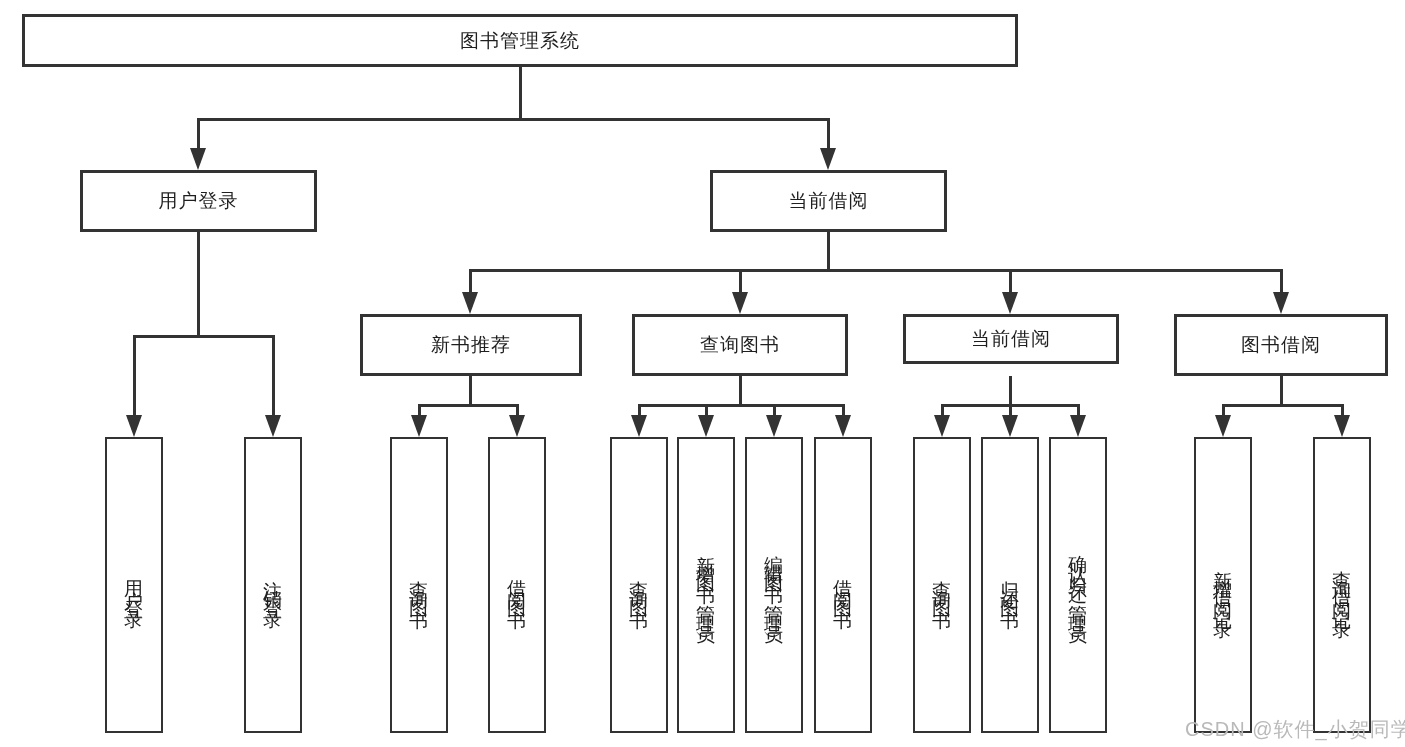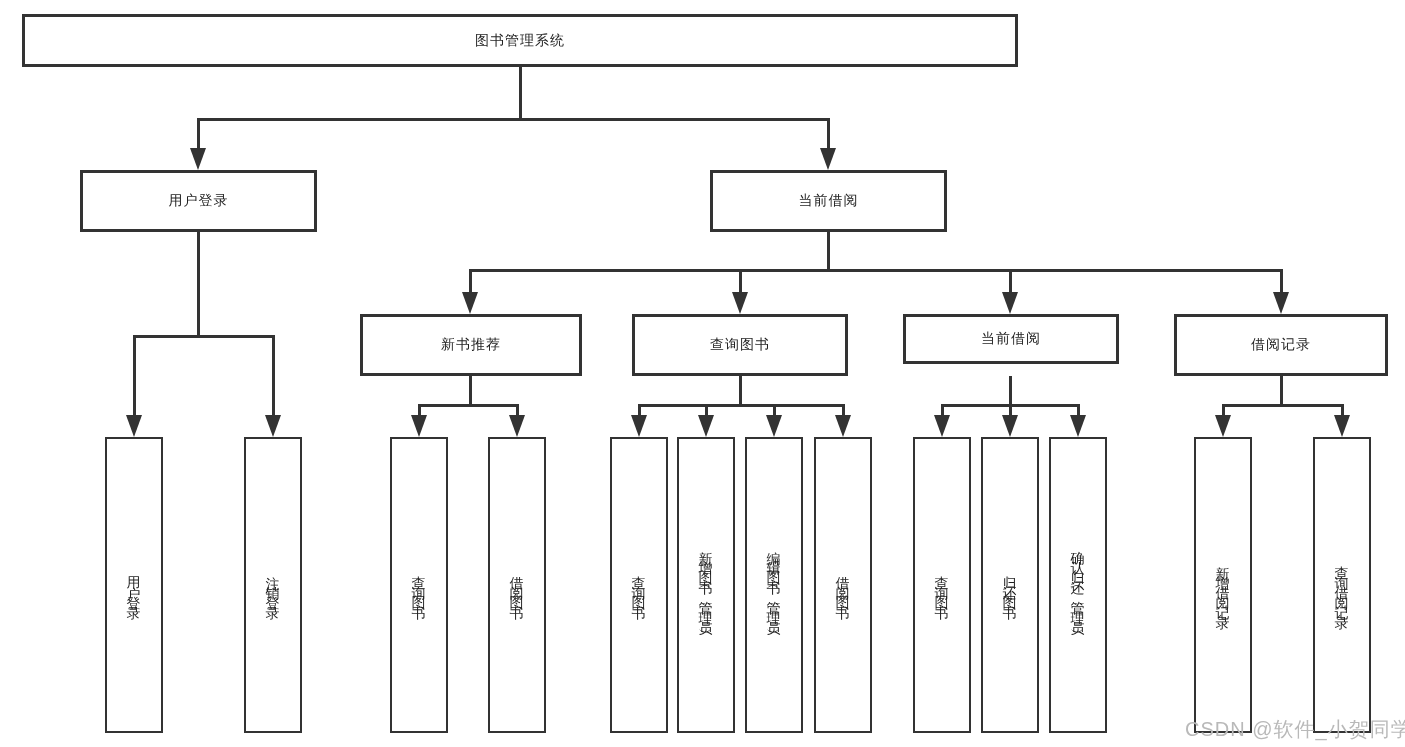--- a/index.html
+++ b/index.html
@@ -12,21 +12,21 @@
   }
   .node{
     position:absolute;
     box-sizing:border-box;
     border:3px solid #333;
     background:#fff;
     display:flex;
     align-items:center;
     justify-content:center;
     color:#1f1f1f;
-    font-size:14px;
+    font-size:19px;
     letter-spacing:1px;
     z-index:2;
   }
   .leaf{
     border-width:2.5px;
   }
   .vtext{
     writing-mode:vertical-rl;
     text-orientation:mixed;
     letter-spacing:10px;
@@ -97,21 +97,21 @@
   <div class="node" style="left:360px;top:314px;width:222px;height:62px;">
     <span>新书推荐</span>
   </div>
   <div class="node" style="left:632px;top:314px;width:216px;height:62px;">
     <span>查询图书</span>
   </div>
   <div class="node" style="left:903px;top:314px;width:216px;height:50px;">
     <span>当前借阅</span>
   </div>
   <div class="node" style="left:1174px;top:314px;width:214px;height:62px;">
-    <span>借阅记录</span>
+    <span>图书借阅</span>
   </div>
 
   <div class="vline" style="left:469px;top:376px;height:31px;"></div>
   <div class="hline" style="left:418px;top:404px;width:101px;"></div>
   <div class="vline" style="left:418px;top:404px;height:14px;"></div>
   <div class="arrow" style="left:411px;top:415px;"></div>
   <div class="vline" style="left:516px;top:404px;height:14px;"></div>
   <div class="arrow" style="left:509px;top:415px;"></div>
 
   <div class="vline" style="left:739px;top:376px;height:31px;"></div>

